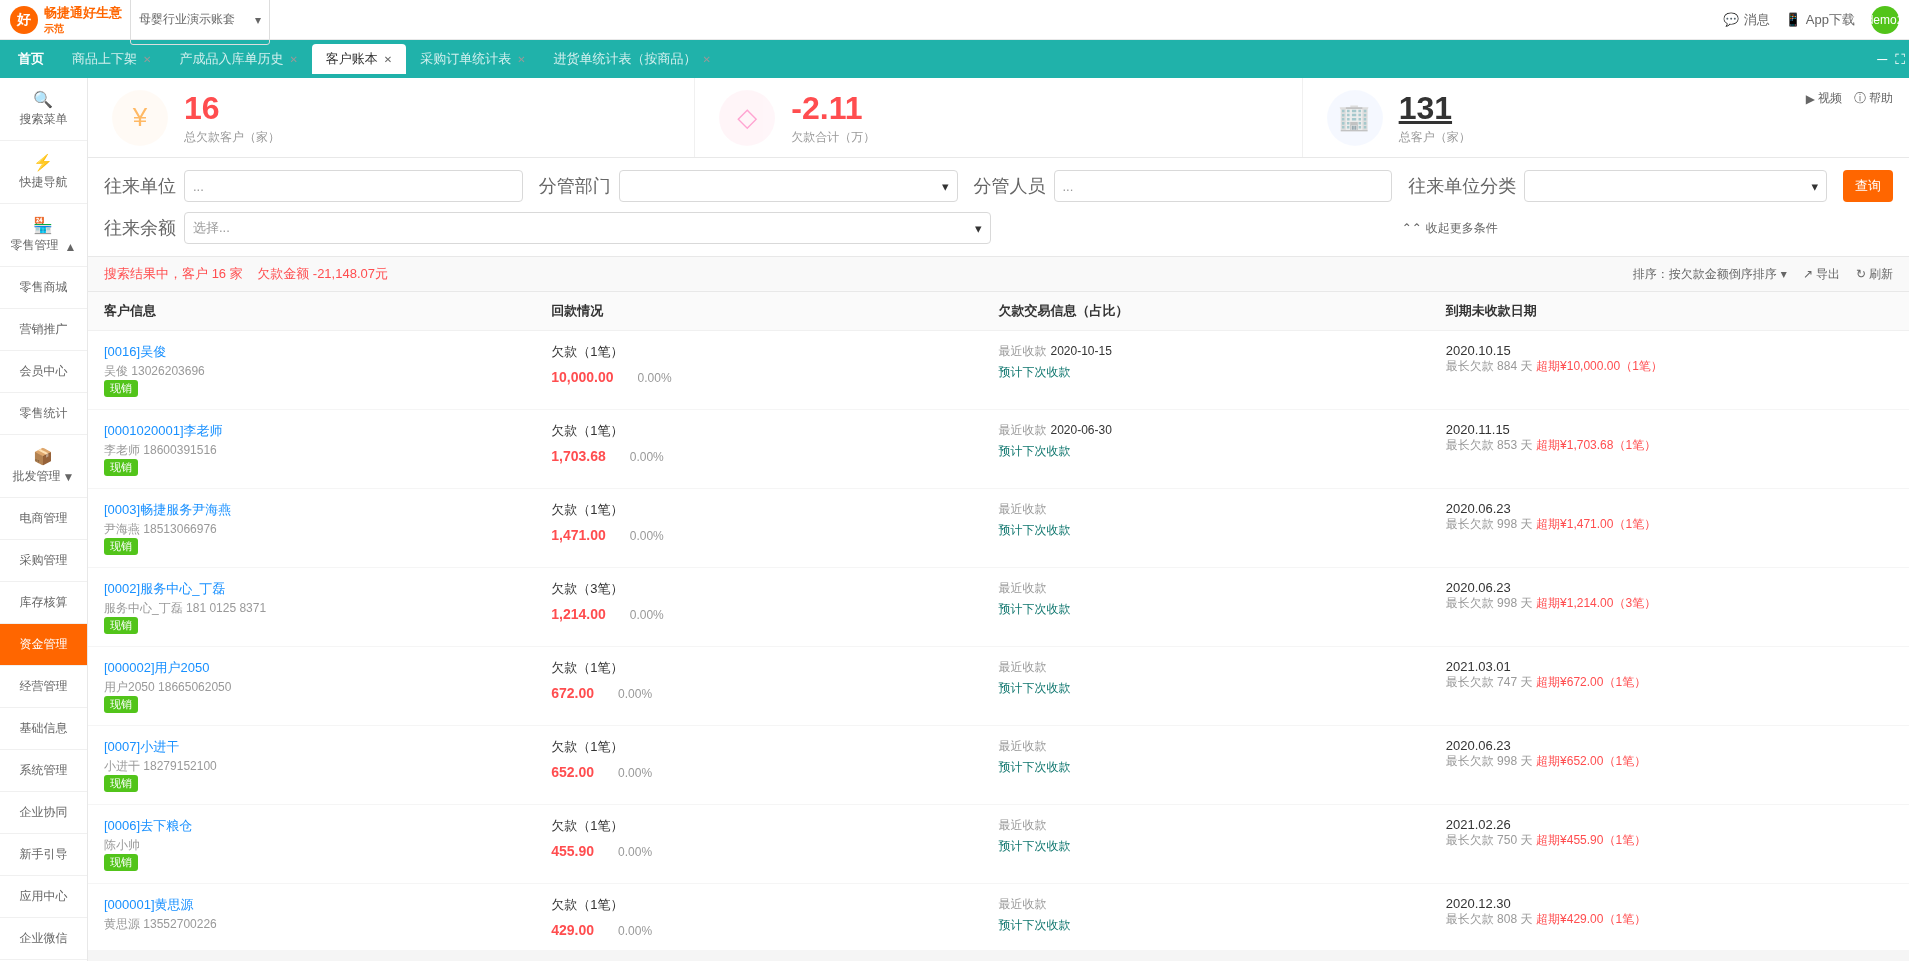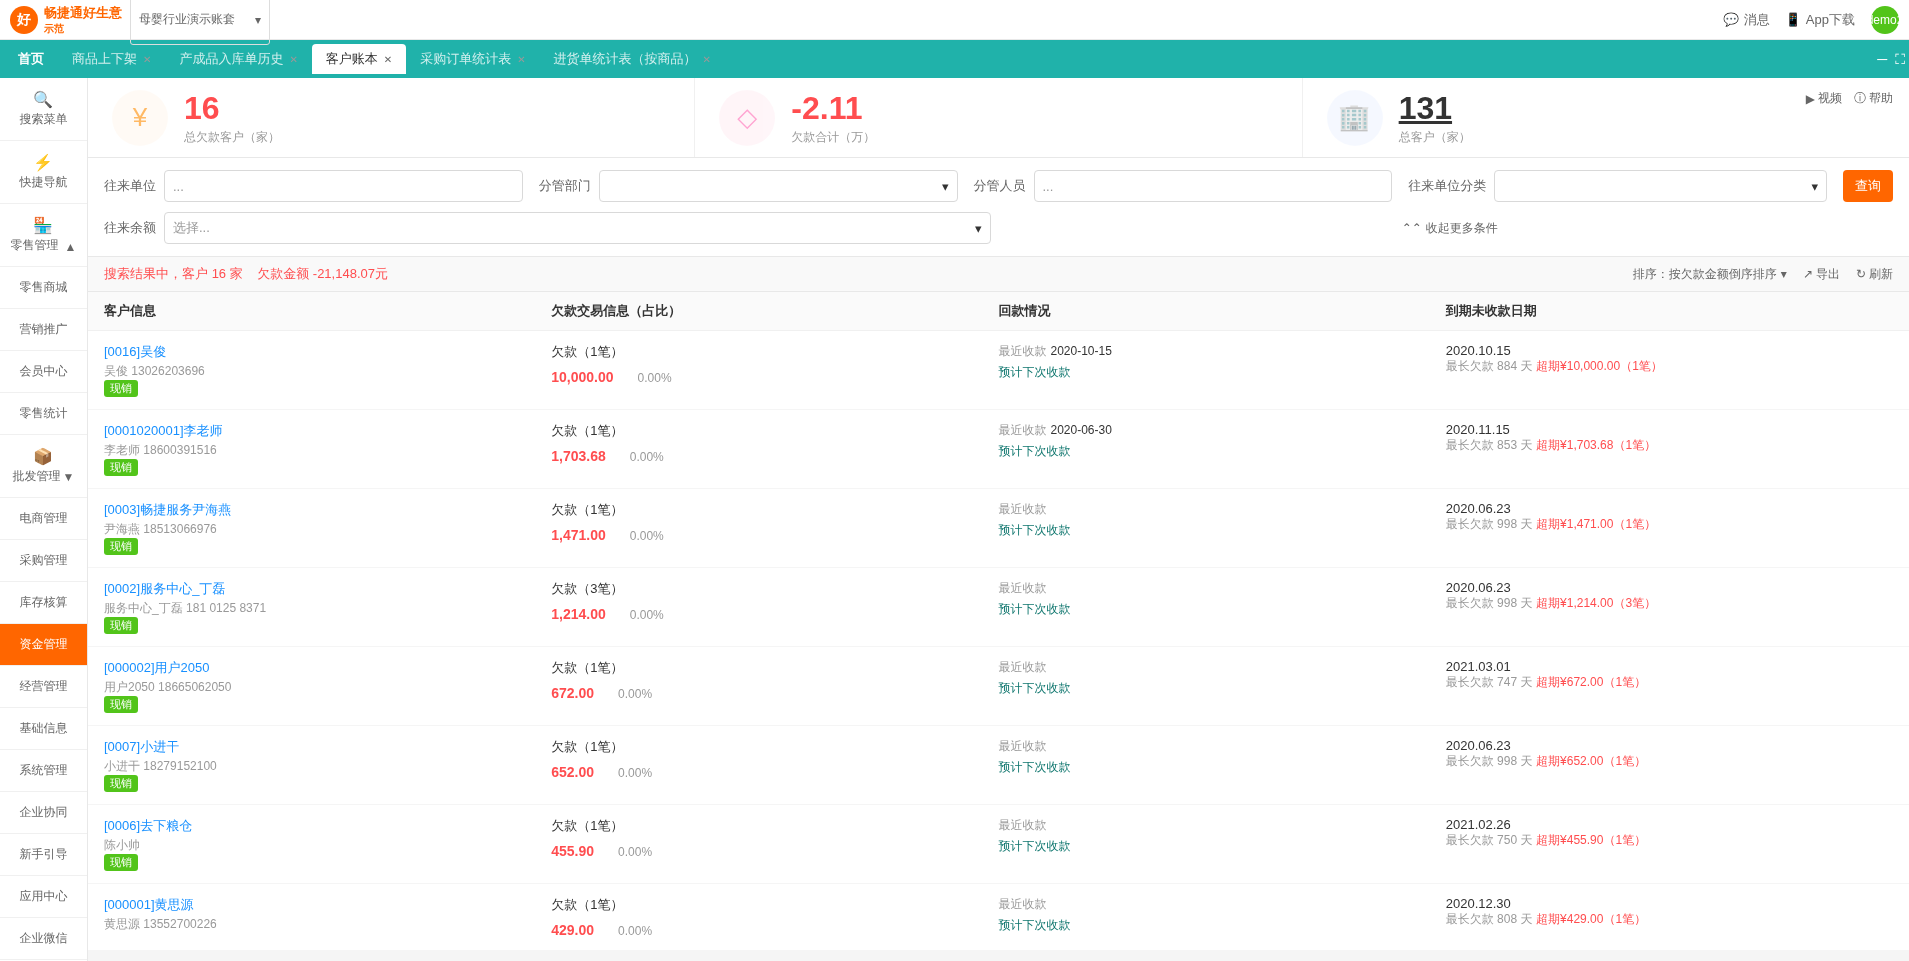--- a/index.html
+++ b/index.html
@@ -45,21 +45,21 @@
     .stat-info .stat-label { font-size: 12px; color: #999; margin-top: 2px; }
     .stat-value.red { color: #ff4d4f; }
     .stat-value.black { color: #333; font-weight: 900; text-decoration: underline; }
     .stats-top-right { position: absolute; right: 16px; top: 12px; display: flex; gap: 12px; color: #666; font-size: 12px; }
     .stats-top-right span { cursor: pointer; display: flex; align-items: center; gap: 3px; }
 
     
     .filter-area { background: white; padding: 12px 16px; border-bottom: 1px solid #e8e8e8; }
     .filter-row { display: flex; align-items: center; gap: 16px; margin-bottom: 10px; flex-wrap: wrap; }
     .filter-item { display: flex; align-items: center; gap: 8px; flex: 1; min-width: 180px; }
-    .filter-label { font-size: 13px; color: #666; white-space: nowrap; }
+    .filter-label { font-size: 18px; color: #666; white-space: nowrap; }
     .filter-input { flex: 1; height: 32px; border: 1px solid #d9d9d9; border-radius: 4px; padding: 0 8px; font-size: 13px; display: flex; align-items: center; justify-content: space-between; cursor: pointer; color: #999; }
     .filter-select { flex: 1; height: 32px; border: 1px solid #d9d9d9; border-radius: 4px; padding: 0 8px; font-size: 13px; display: flex; align-items: center; justify-content: space-between; cursor: pointer; }
     .search-btn { background: #ff6600; color: white; border: none; padding: 0 12px; height: 32px; border-radius: 4px; cursor: pointer; font-size: 13px; }
     .filter-row2 { display: flex; align-items: center; gap: 16px; }
     .collapse-btn { display: flex; align-items: center; justify-content: center; color: #666; cursor: pointer; font-size: 12px; gap: 4px; flex: 1; }
 
     
     .results-bar { background: #f9f9f9; padding: 8px 16px; display: flex; align-items: center; justify-content: space-between; border-bottom: 1px solid #e8e8e8; font-size: 13px; }
     .results-info { color: #333; }
     .results-info span { color: #ff4d4f; }
@@ -327,22 +327,22 @@
         <span style="cursor:pointer;display:flex;align-items:center;gap:3px;">
           <span>↻</span>
           <span>刷新</span>
         </span>
       </div>
     </div>
 
     <div class="table-container">
       <div class="table-header">
         <div>客户信息</div>
+        <div>回款情况</div>
         <div>欠款交易信息（占比）</div>
-        <div>回款情况</div>
         <div>到期未收款日期</div>
       </div>
 
       <div class="table-row">
         <div>
           <div class="customer-name"><a href="#">[0016]吴俊</a></div>
           <div class="customer-sub"><span>吴俊</span> <span>13026203696</span></div>
           <span class="tag-green">现销</span>
         </div>
         <div>

